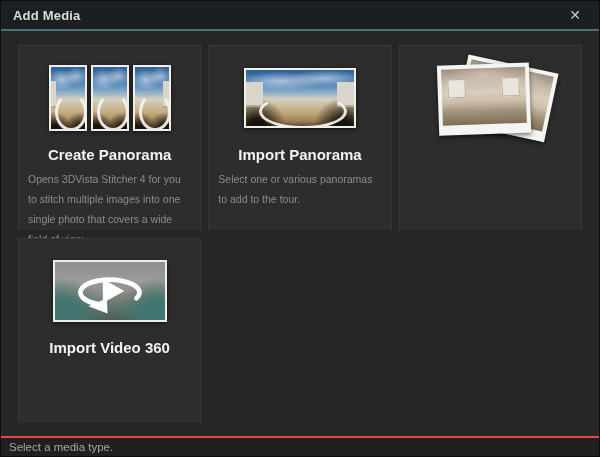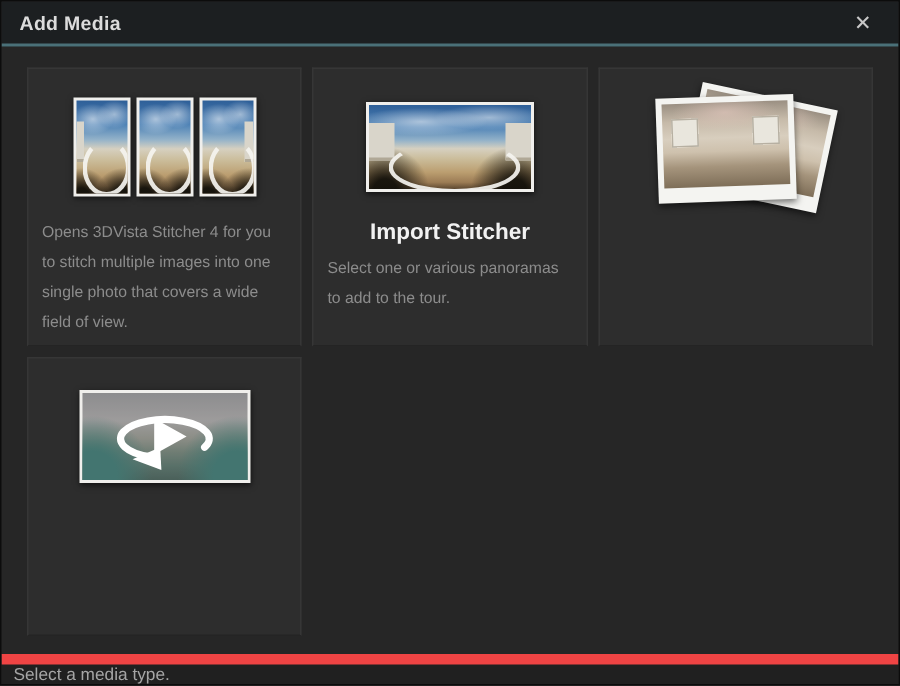--- a/index.html
+++ b/index.html
@@ -80,21 +80,21 @@
                  transform:translate(-50%,-50%); border:3px solid #fff; border-radius:50%;
                  display:flex; align-items:center; justify-content:center; z-index:3;
                  box-shadow:0 0 5px rgba(0,0,0,.35); }
   .play-circle::after { content:""; border-left:12px solid #fff; border-top:7px solid transparent;
                         border-bottom:7px solid transparent; margin-left:3px; }
   .rot360 { position:absolute; left:50%; top:50%; width:96px; height:58px;
             transform:translate(-50%,-50%); z-index:3; }
 
   
   .statusbar { position:absolute; left:0; right:0; bottom:0; height:20px; background:#202020;
-               border-top:7px solid #ef4444; display:flex; align-items:center; padding:0 8px; }
+               border-top:2px solid #ef4444; display:flex; align-items:center; padding:0 8px; }
   .statusbar .status-text { color:#a5a5a5; font-size:11.5px; }
 </style>
 </head>
 <body>
 
 <div class="dialog">
 
   <div class="titlebar">
     <span class="title">Add Media</span>
     <span class="close-btn">✕</span>
@@ -111,33 +111,34 @@
         </div>
         <div class="photo pano-frame-sm">
           <div class="scene scene-pano"></div>
         </div>
         <div class="photo pano-frame-sm">
           <div class="scene scene-pano">
               <i class="bldg r"></i>
             </div>
         </div>
       </div>
+      <div class="card-title">Create Panorama</div>
       <div class="card-desc">Opens 3DVista Stitcher 4 for you to stitch multiple images into one single photo that covers a wide field of view.</div>
     </div>
 
     <div class="card">
       <div class="thumb">
         <div class="photo pano-frame-wide">
           <div class="scene scene-pano">
             <i class="bldg l"></i>
             <i class="bldg r"></i>
           </div>
         </div>
       </div>
-      <div class="card-title">Import Stitcher</div>
+      <div class="card-title">Import Panorama</div>
       <div class="card-desc">Select one or various panoramas to add to the tour.</div>
     </div>
 
     <div class="card">
       <div class="thumb">
         <div class="polaroid back">
           <div class="scene scene-interior"></div>
         </div>
         <div class="polaroid front">
           <div class="scene scene-interior">
@@ -153,20 +154,21 @@
       <div class="thumb">
         <div class="photo video-frame-360">
           <div class="scene scene-pool"></div>
           <svg class="rot360" viewBox="0 0 120 70">
             <path d="M 93 44 A 37 16 0 1 0 48 52" fill="none" stroke="#ffffff" stroke-width="6" stroke-linecap="round"></path>
             <polygon points="56,44 33,54 57,63" fill="#ffffff"></polygon>
             <polygon points="51,20 78,35 51,50" fill="#ffffff"></polygon>
           </svg>
         </div>
       </div>
+      <div class="card-title">Import Video 360</div>
     </div>
 
   </div>
 
   <div class="statusbar">
     <span class="status-text">Select a media type.</span>
   </div>
 
 </div>
 

